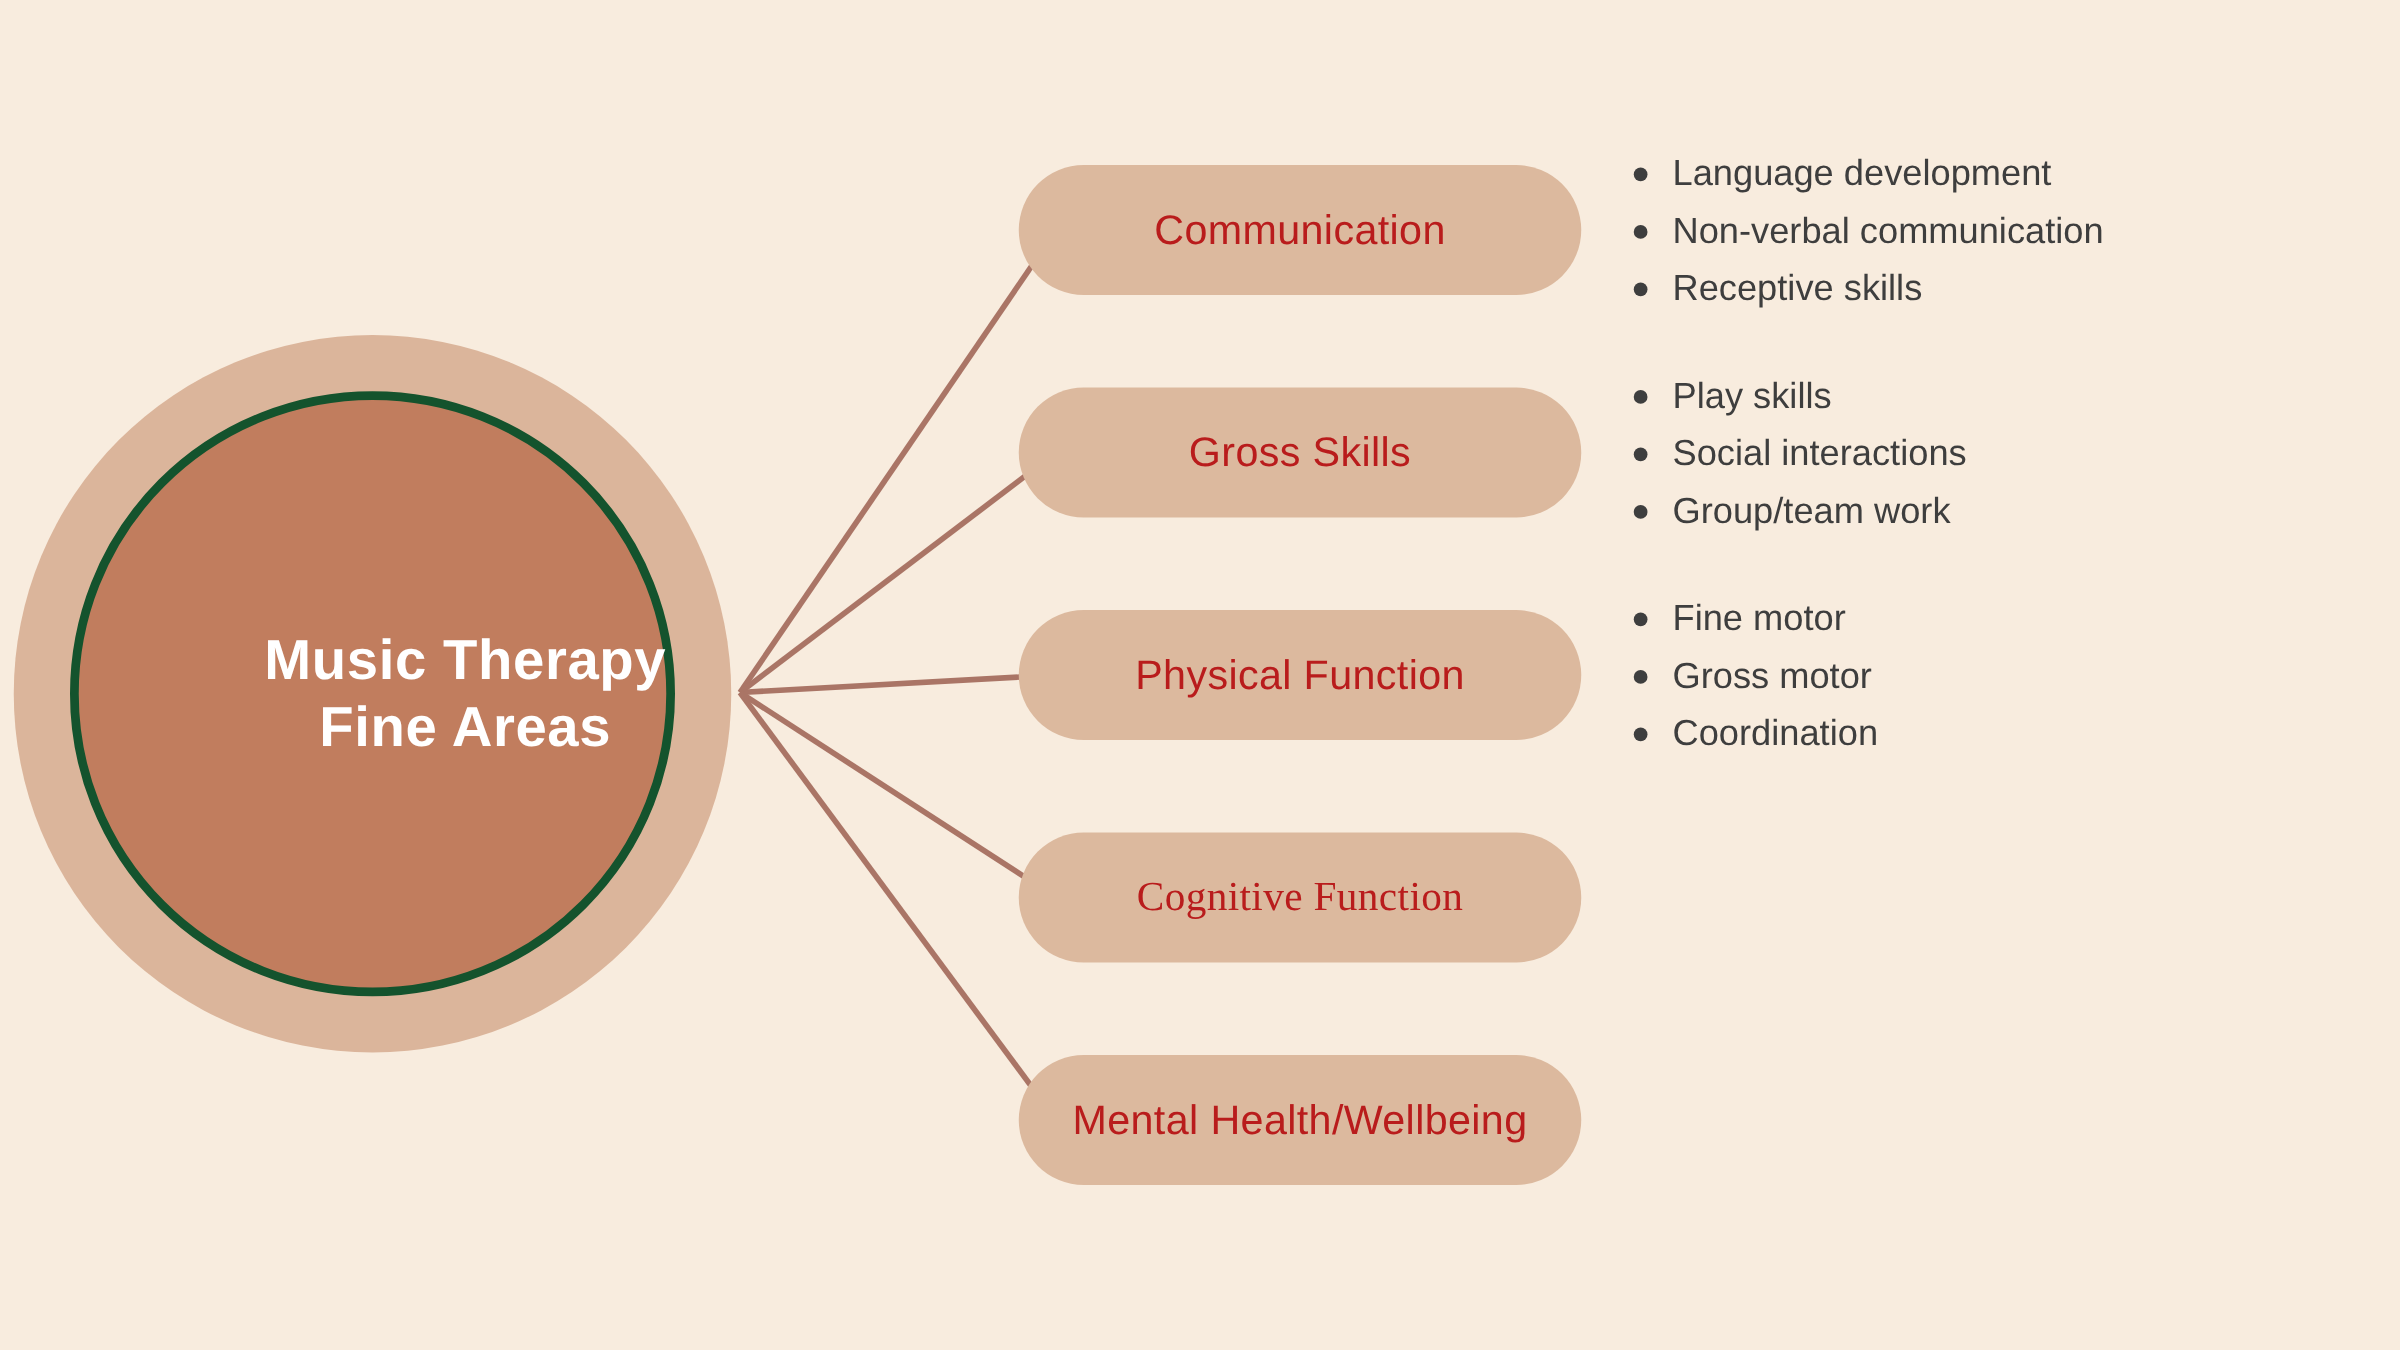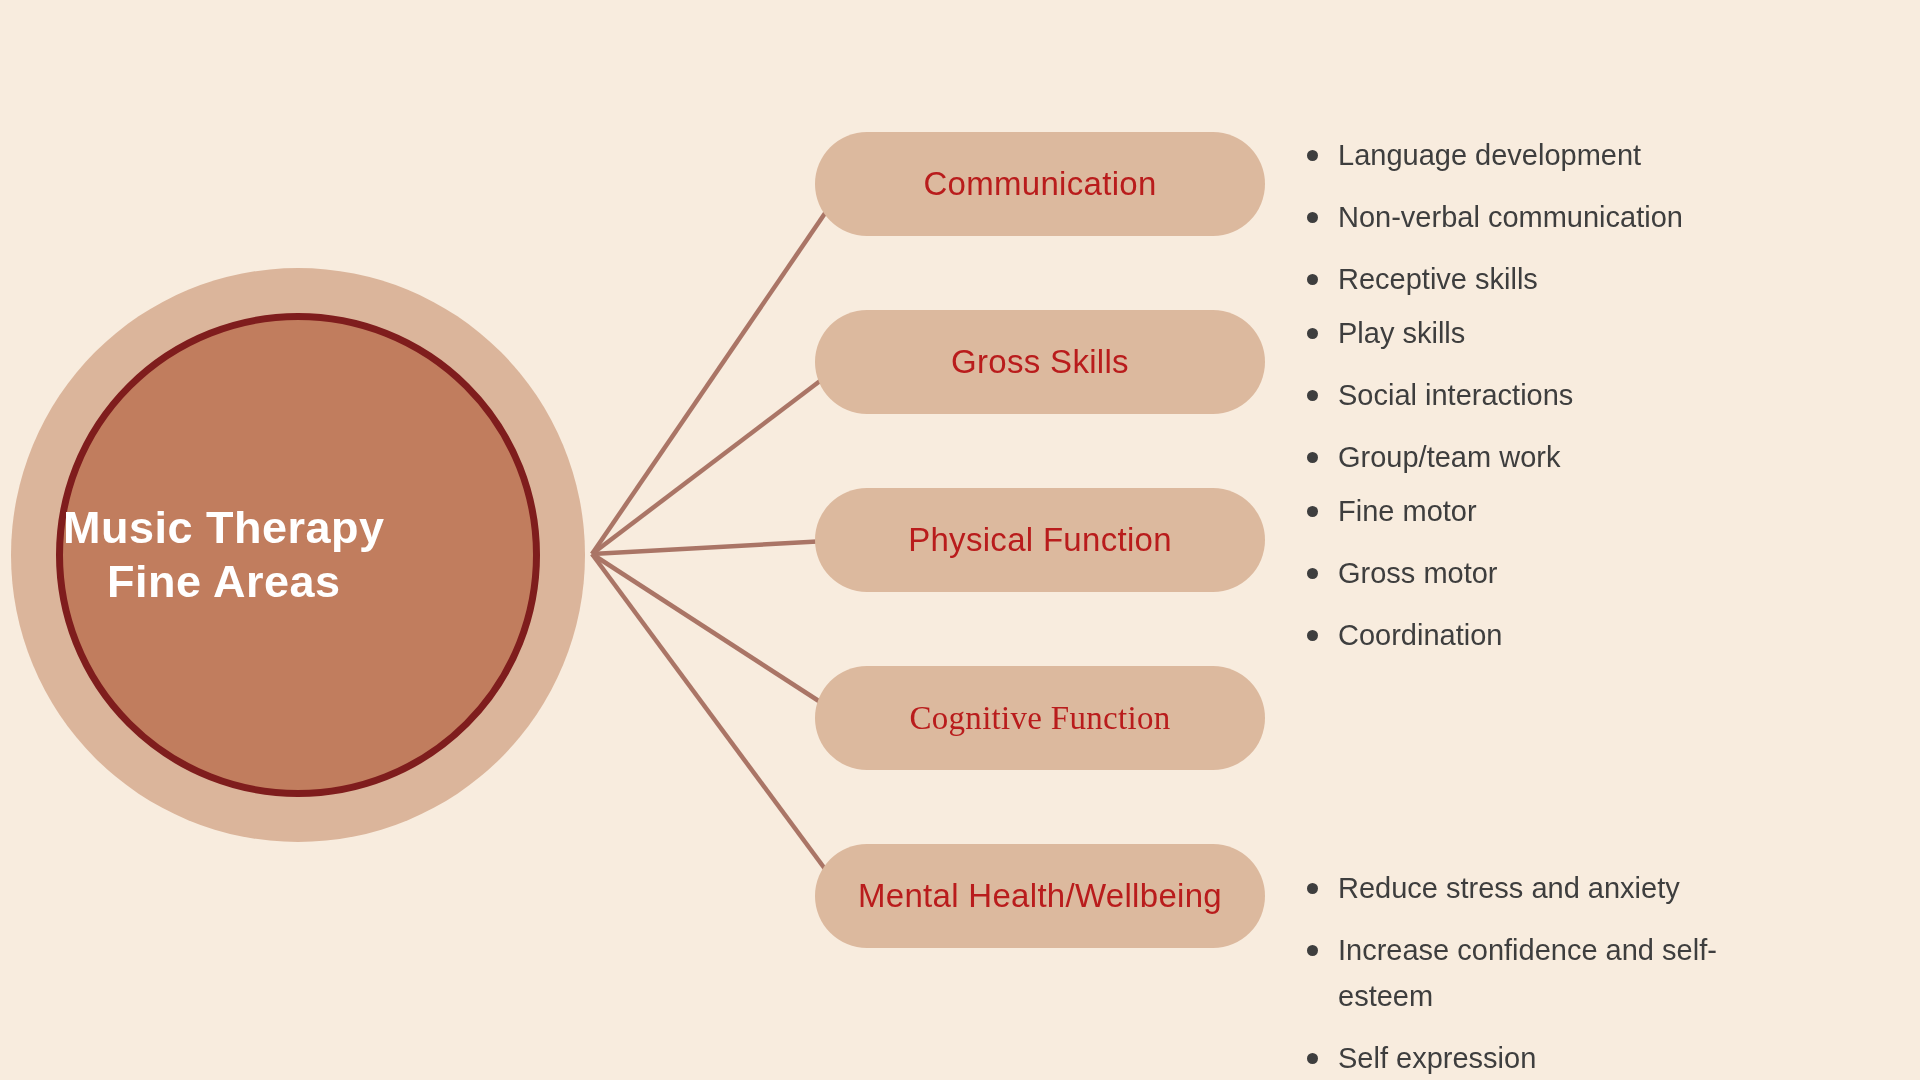--- a/index.html
+++ b/index.html
@@ -37,24 +37,24 @@
     display: flex;
     align-items: center;
     justify-content: center;
   }
   .inner-circle {
     width: 484px;
     height: 484px;
     box-sizing: border-box;
     border-radius: 50%;
     background: #C17D5E;
-    border: 7px solid #7f1d1d;
+    border: 7px solid #14532d;
     display: flex;
     align-items: center;
-    justify-content: flex-start;
+    justify-content: flex-end;
   }
   .center-title {
     text-align: center;
     color: #FFFFFF;
     font-size: 45px;
     line-height: 54px;
     font-weight: 700;
     letter-spacing: 0.5px;
   }
   .center-title span { display: block; }
@@ -92,21 +92,20 @@
     font-weight: 500;
   }
   .l1 { top: 116px; }
   .l2 { top: 294px; }
   .l3 { top: 472px; }
   .l4 { top: 645px; }
   .l5 { top: 849px; }
   .blist li {
     position: relative;
     padding-left: 36px;
-    margin-top: 16px;
   }
   .blist li::before {
     content: "";
     position: absolute;
     left: 5px;
     top: 18px;
     width: 11px;
     height: 11px;
     border-radius: 50%;
     background: #3E3E3E;
@@ -162,19 +161,14 @@
     <li>Group/team work</li>
   </ul>
 
   <ul class="blist l3">
     <li>Fine motor</li>
     <li>Gross motor</li>
     <li>Coordination</li>
   </ul>
 
 
-  <ul class="blist l5">
-    <li>Reduce stress and anxiety</li>
-    <li>Increase confidence and self-esteem</li>
-    <li>Self expression</li>
-  </ul>
 
 </div>
 
 </body></html>

